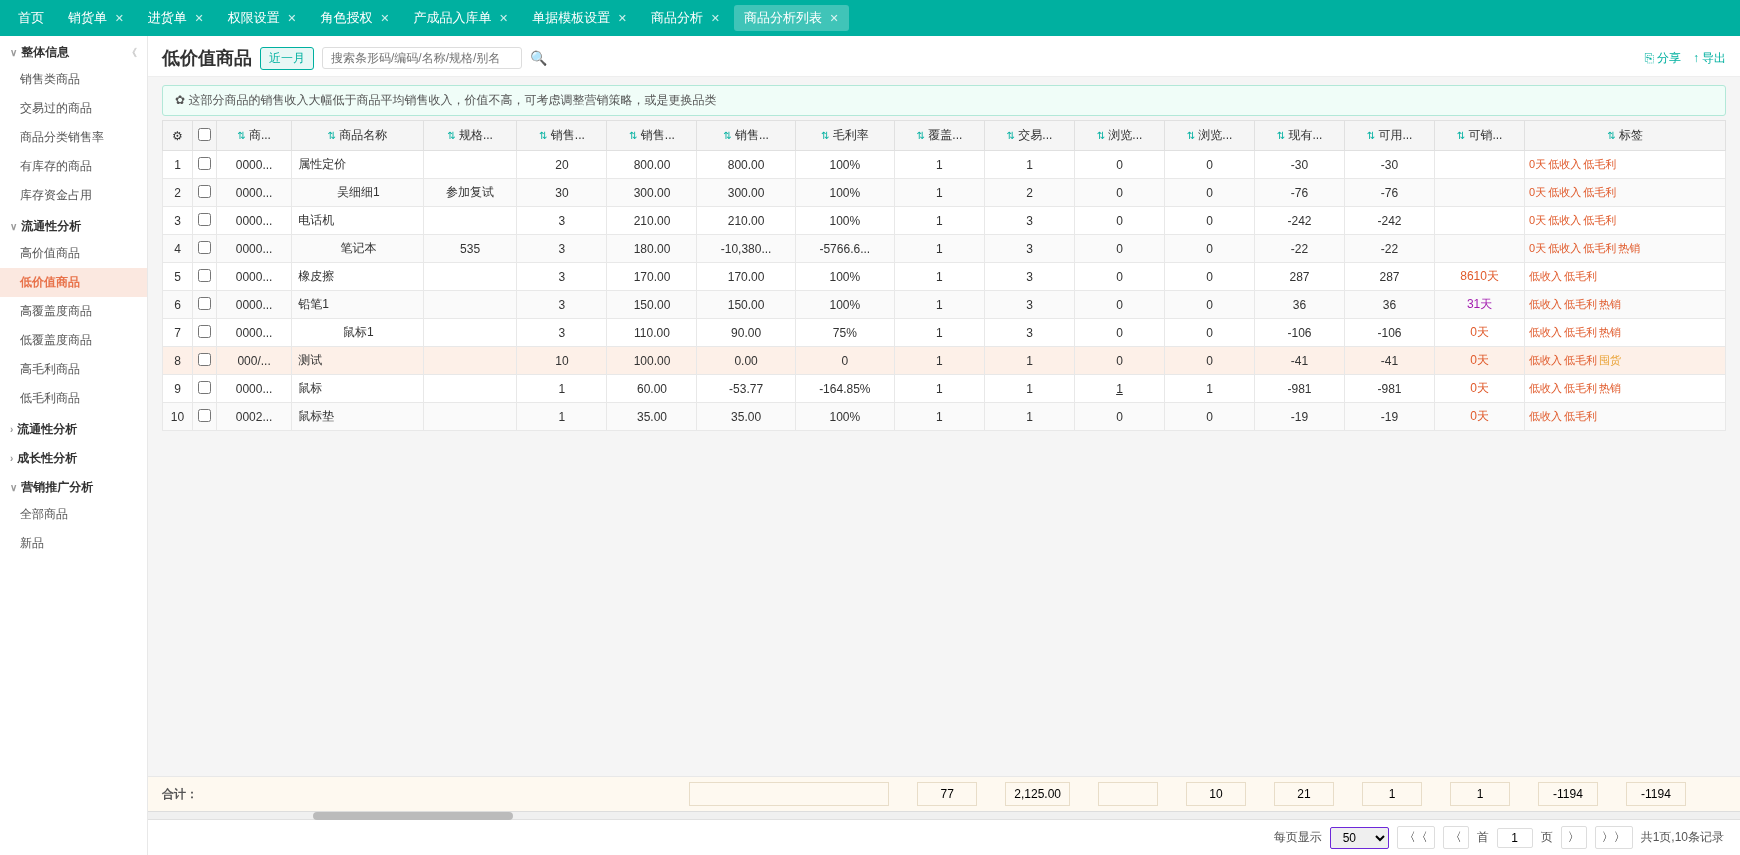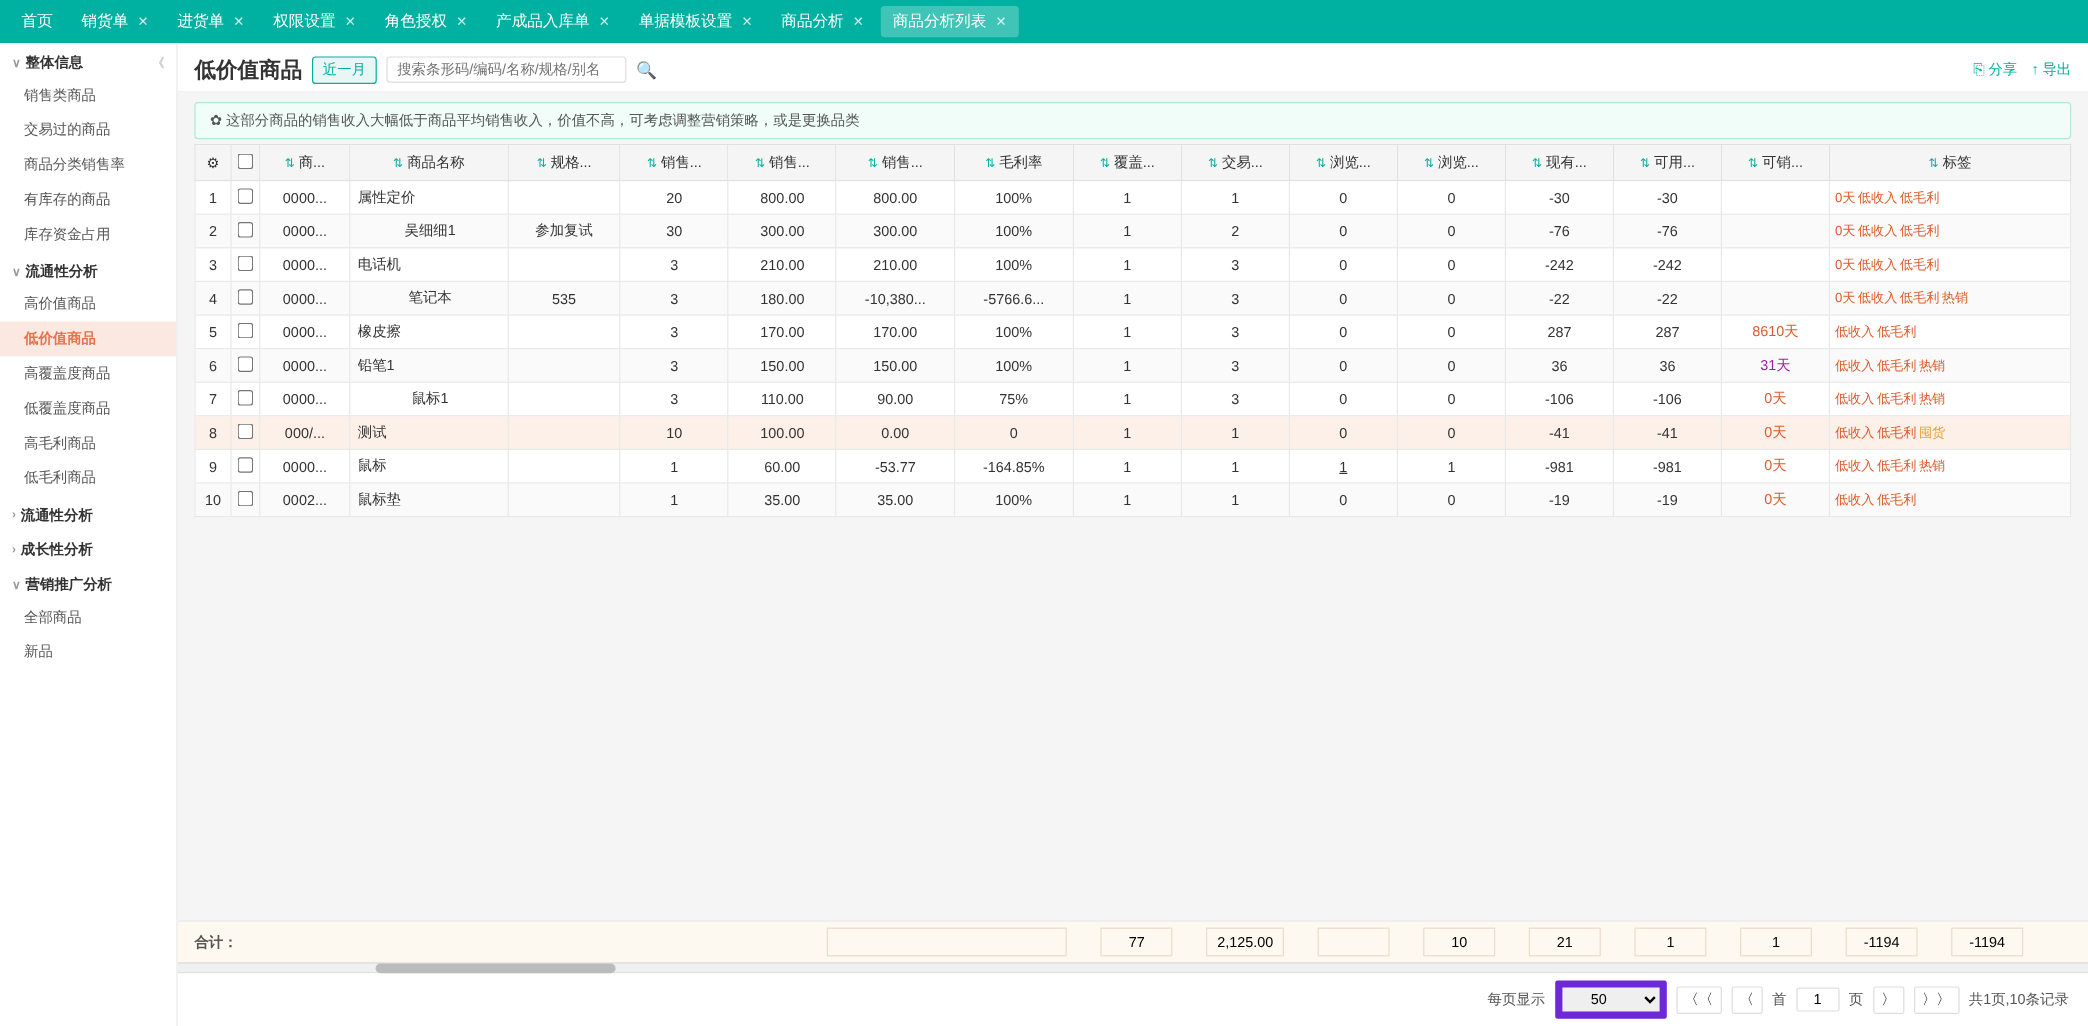--- a/index.html
+++ b/index.html
@@ -185,22 +185,22 @@
     }
     .page-info { color: #555; }
     .page-btn {
       border: 1px solid #ddd;
       background: #fff;
       padding: 2px 6px;
       cursor: pointer;
       border-radius: 2px;
     }
     .page-select {
-      border: 6px solid #6d28d9;
-      padding: 2px 20px;
+      border: 1px solid #6d28d9;
+      padding: 2px 8px;
       border-radius: 2px;
     }
     .page-input {
       border: 1px solid #ddd;
       width: 36px;
       padding: 2px 4px;
       text-align: center;
       border-radius: 2px;
     }
     .scroll-bar-area {

